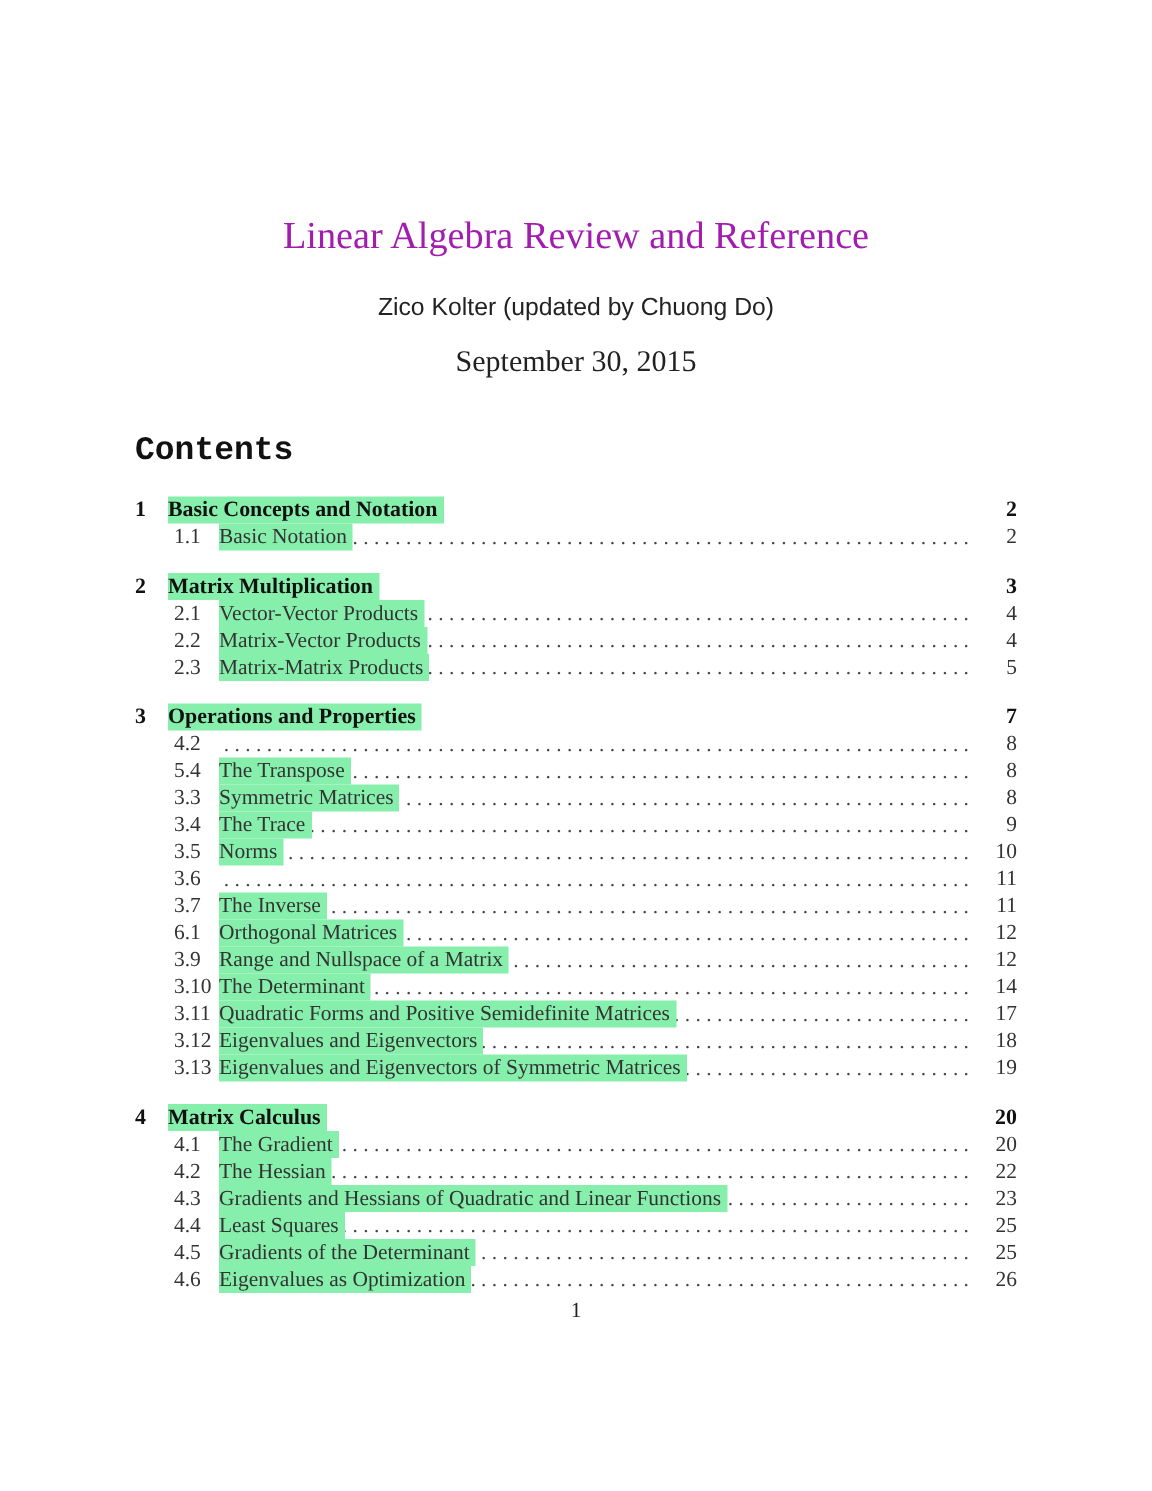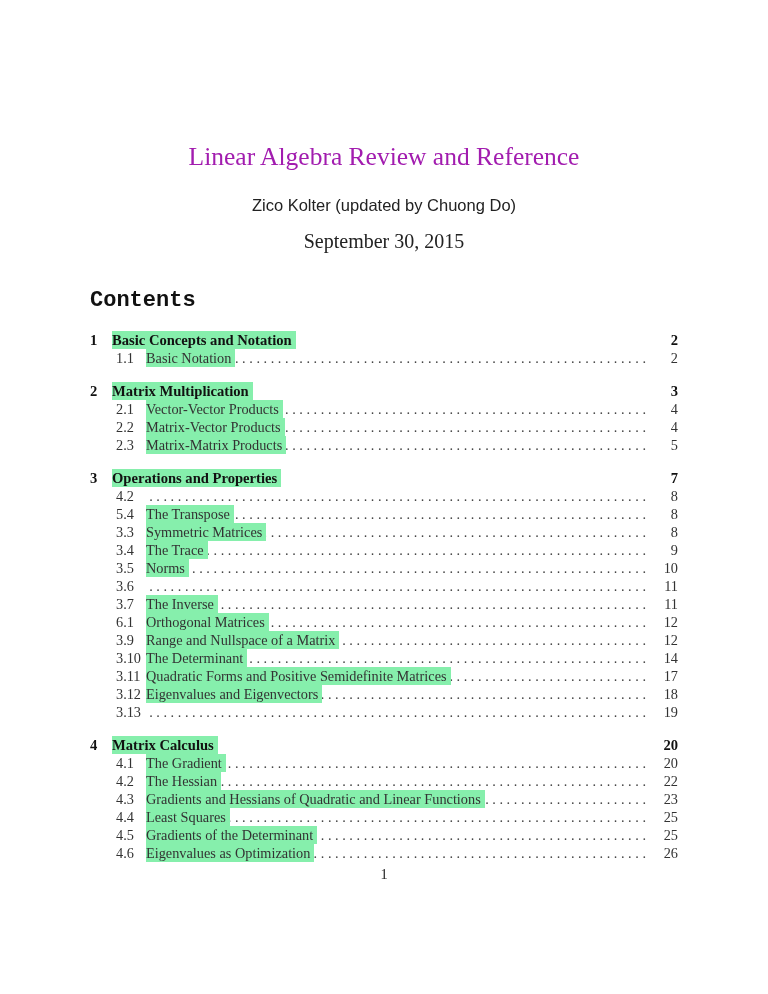--- a/index.html
+++ b/index.html
@@ -143,20 +143,21 @@
       </div>
       <div class="row sub" style="top: 685px;">
         <span class="dots"> . . . . . . . . . . . . . . . . . . . . . . . . . . . . . . . . . . . . . . . . . . . . . . . . . . . . . . . . . . . . . . . . . . . . . . . . . . . . . . . .</span>
         <span class="num">3.12</span>
         <span class="ttl">Eigenvalues and Eigenvectors</span>
         <span class="pg">18</span>
       </div>
       <div class="row sub" style="top: 703px;">
         <span class="dots"> . . . . . . . . . . . . . . . . . . . . . . . . . . . . . . . . . . . . . . . . . . . . . . . . . . . . . . . . . . . . . . . . . . . . . . . . . . . . . . . .</span>
         <span class="num">3.13</span>
+        <span class="ttl">Eigenvalues and Eigenvectors of Symmetric Matrices</span>
         <span class="pg">19</span>
       </div>
       <div class="row sec" style="top: 736px;">
         <span class="num">4</span>
         <span class="ttl">Matrix Calculus</span>
         <span class="pg">20</span>
       </div>
       <div class="row sub" style="top: 754px;">
         <span class="dots"> . . . . . . . . . . . . . . . . . . . . . . . . . . . . . . . . . . . . . . . . . . . . . . . . . . . . . . . . . . . . . . . . . . . . . . . . . . . . . . . .</span>
         <span class="num">4.1</span>

